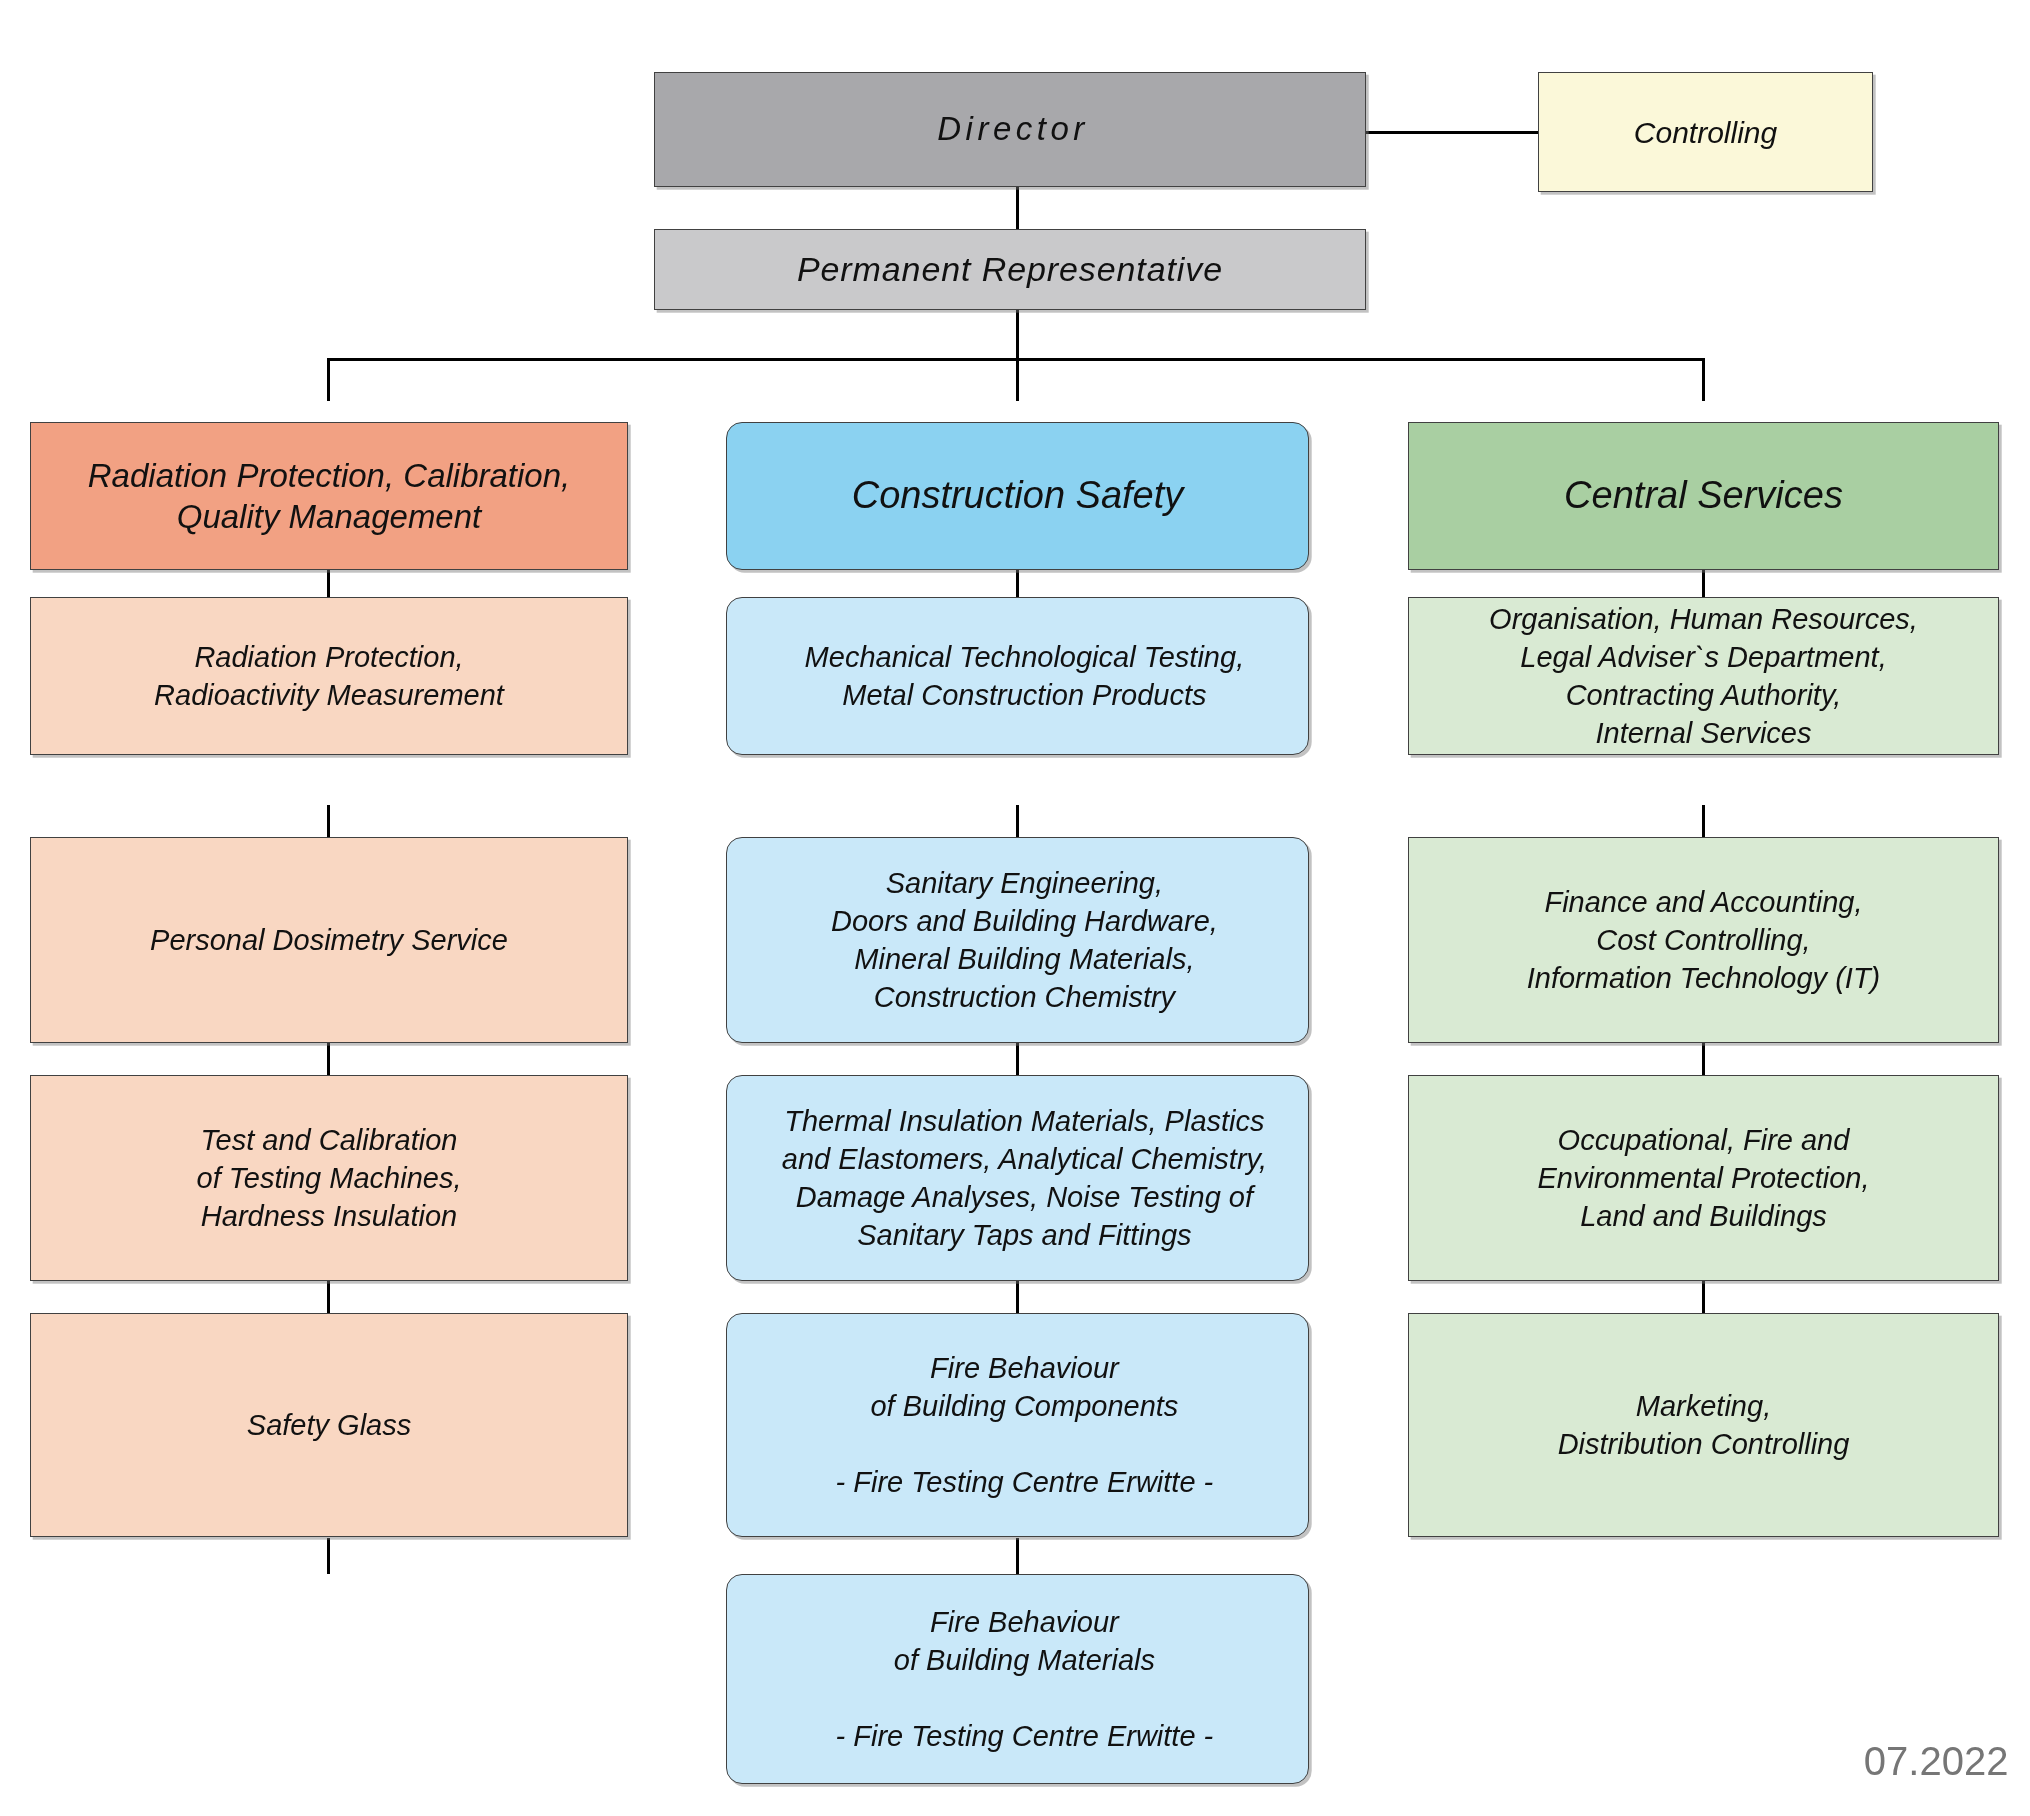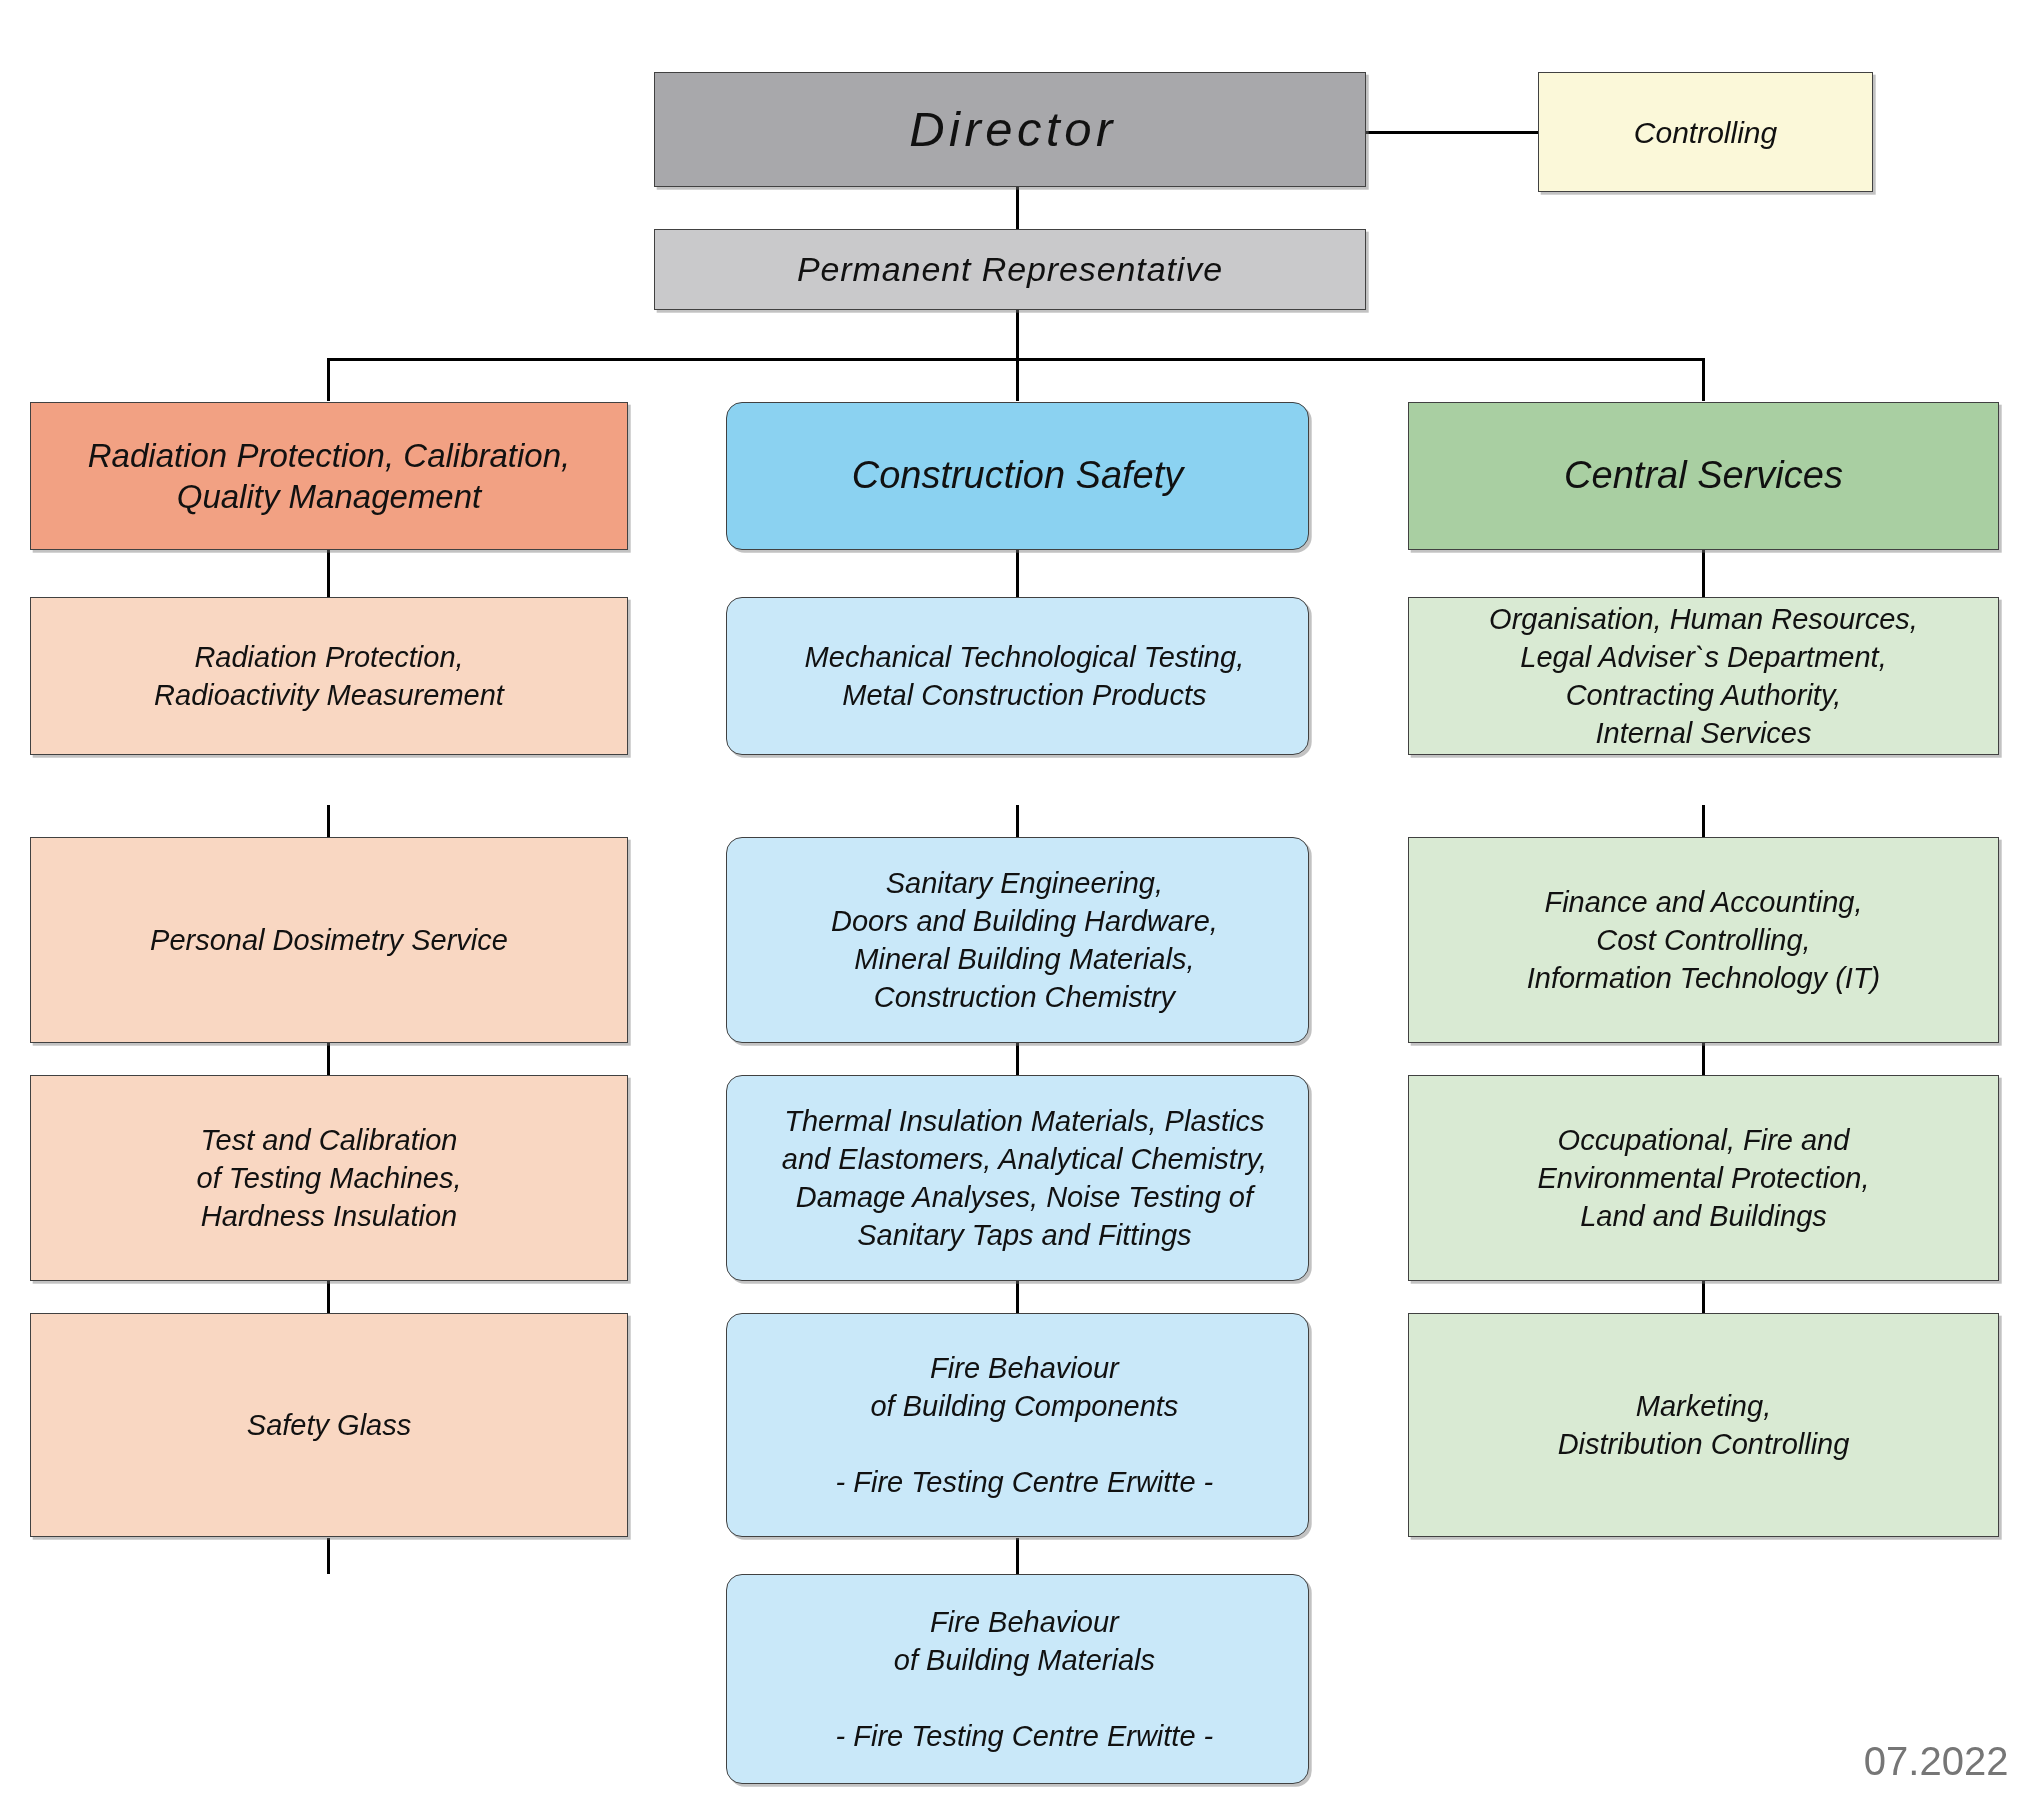--- a/index.html
+++ b/index.html
@@ -19,37 +19,37 @@
     font-style:italic;
     white-space:pre-line;
     border:1.8px solid #414141;
     box-sizing:border-box;
     box-shadow:2.7px 2.7px 0 rgba(120,120,120,0.45);
     line-height:1.3;
   }
   .director{
     left:654px;top:72px;width:712px;height:115px;
     background:#A8A8AB;
-    font-size:49px;letter-spacing:4.5px;padding-left:6px;
+    font-size:33px;letter-spacing:4.5px;padding-left:6px;
   }
   .controlling{
     left:1538px;top:72px;width:335px;height:120px;
     background:#FBF8D9;
     font-size:30px;
   }
   .permrep{
     left:654px;top:229px;width:712px;height:81px;
     background:#C9C9CB;
     font-size:34px;letter-spacing:0.9px;
   }
   
   .col1{left:30px;width:598px;}
   .col2{left:726px;width:583px;border-radius:16px;}
   .col3{left:1408px;width:591px;}
-  .hdr{top:402px;height:148px;font-size:38px;}
+  .hdr{top:422px;height:148px;font-size:38px;}
   .hdr.small{font-size:33px;line-height:1.25;}
   .r1{top:597px;height:158px;}
   .r2{top:837px;height:206px;}
   .r3{top:1075px;height:206px;}
   .r4{top:1313px;height:224px;}
   .r5{top:1574px;height:210px;}
   .item{font-size:29px;line-height:38px;padding:0 7.2px;}
   .c1.hdr{background:#F2A183;}
   .c1.item{background:#F9D7C2;}
   .c2.hdr{background:#8BD2F1;}

